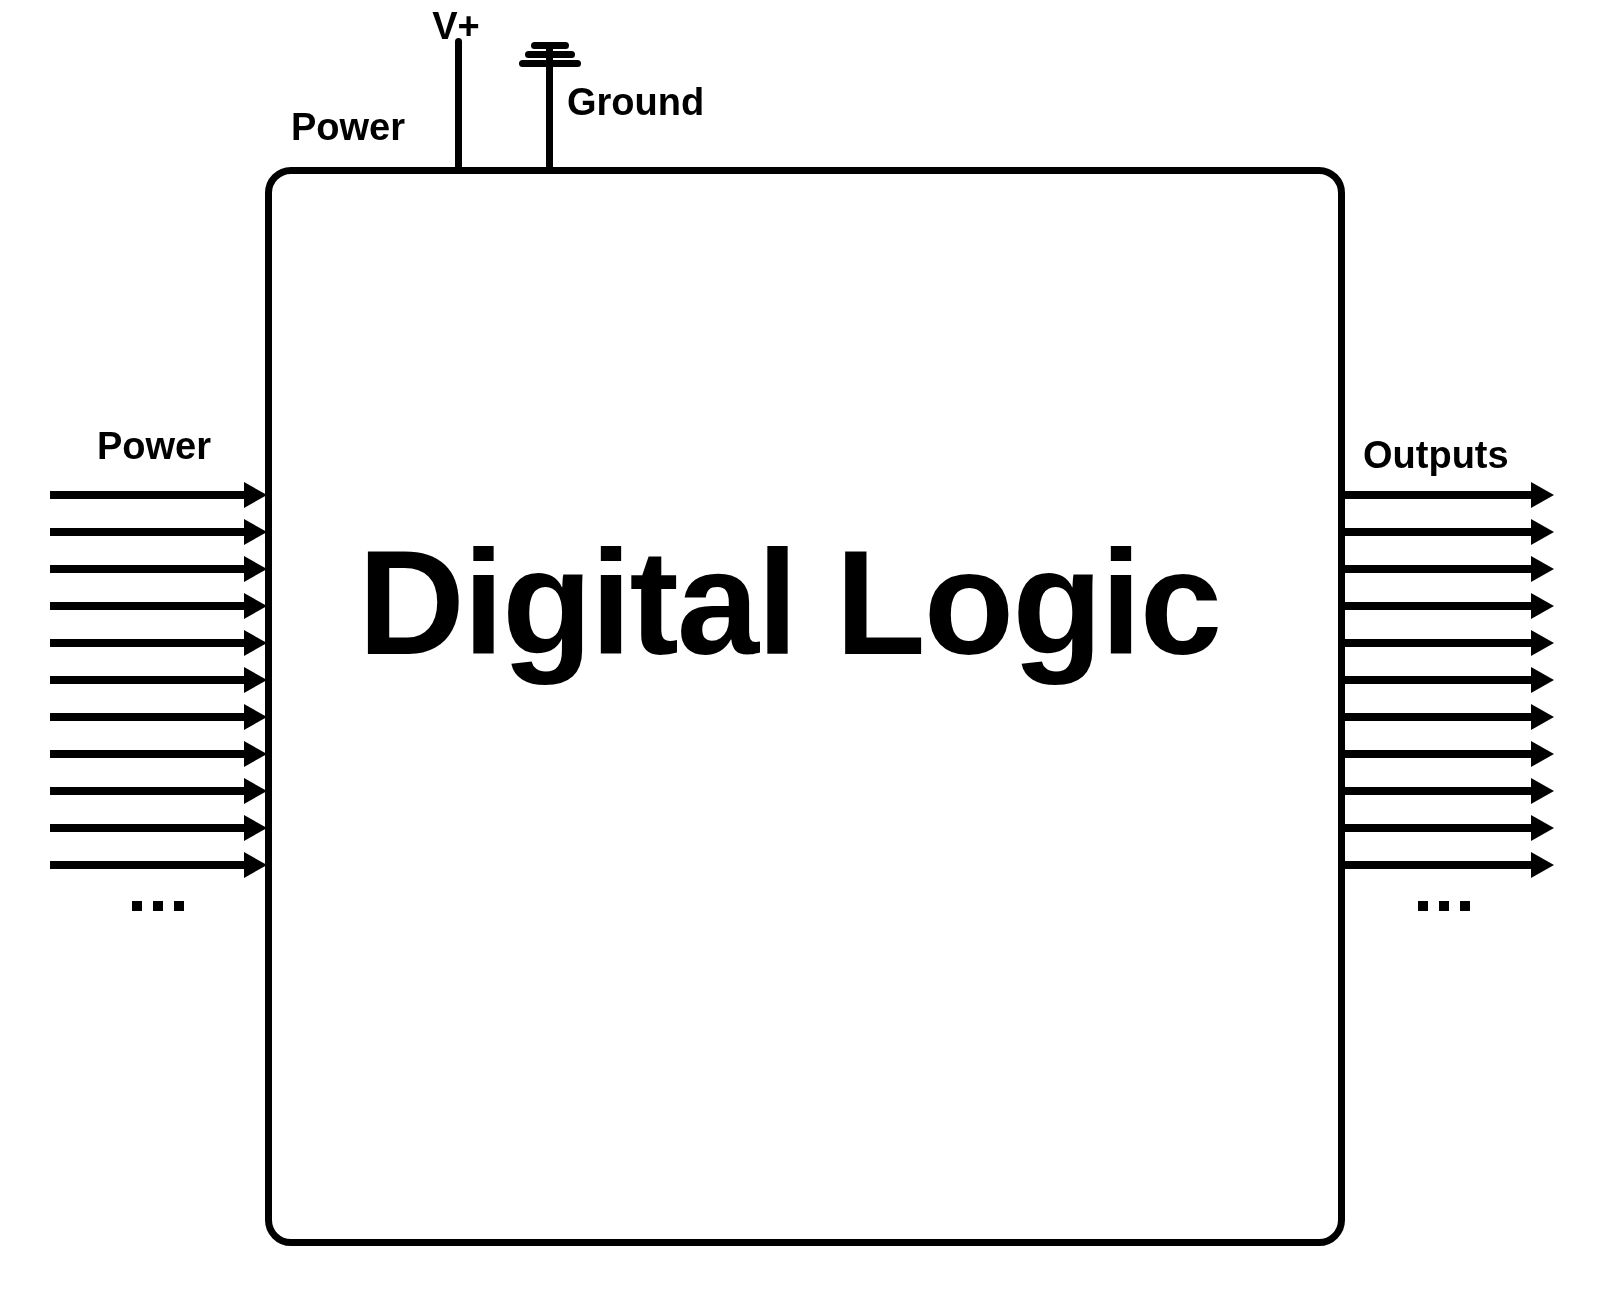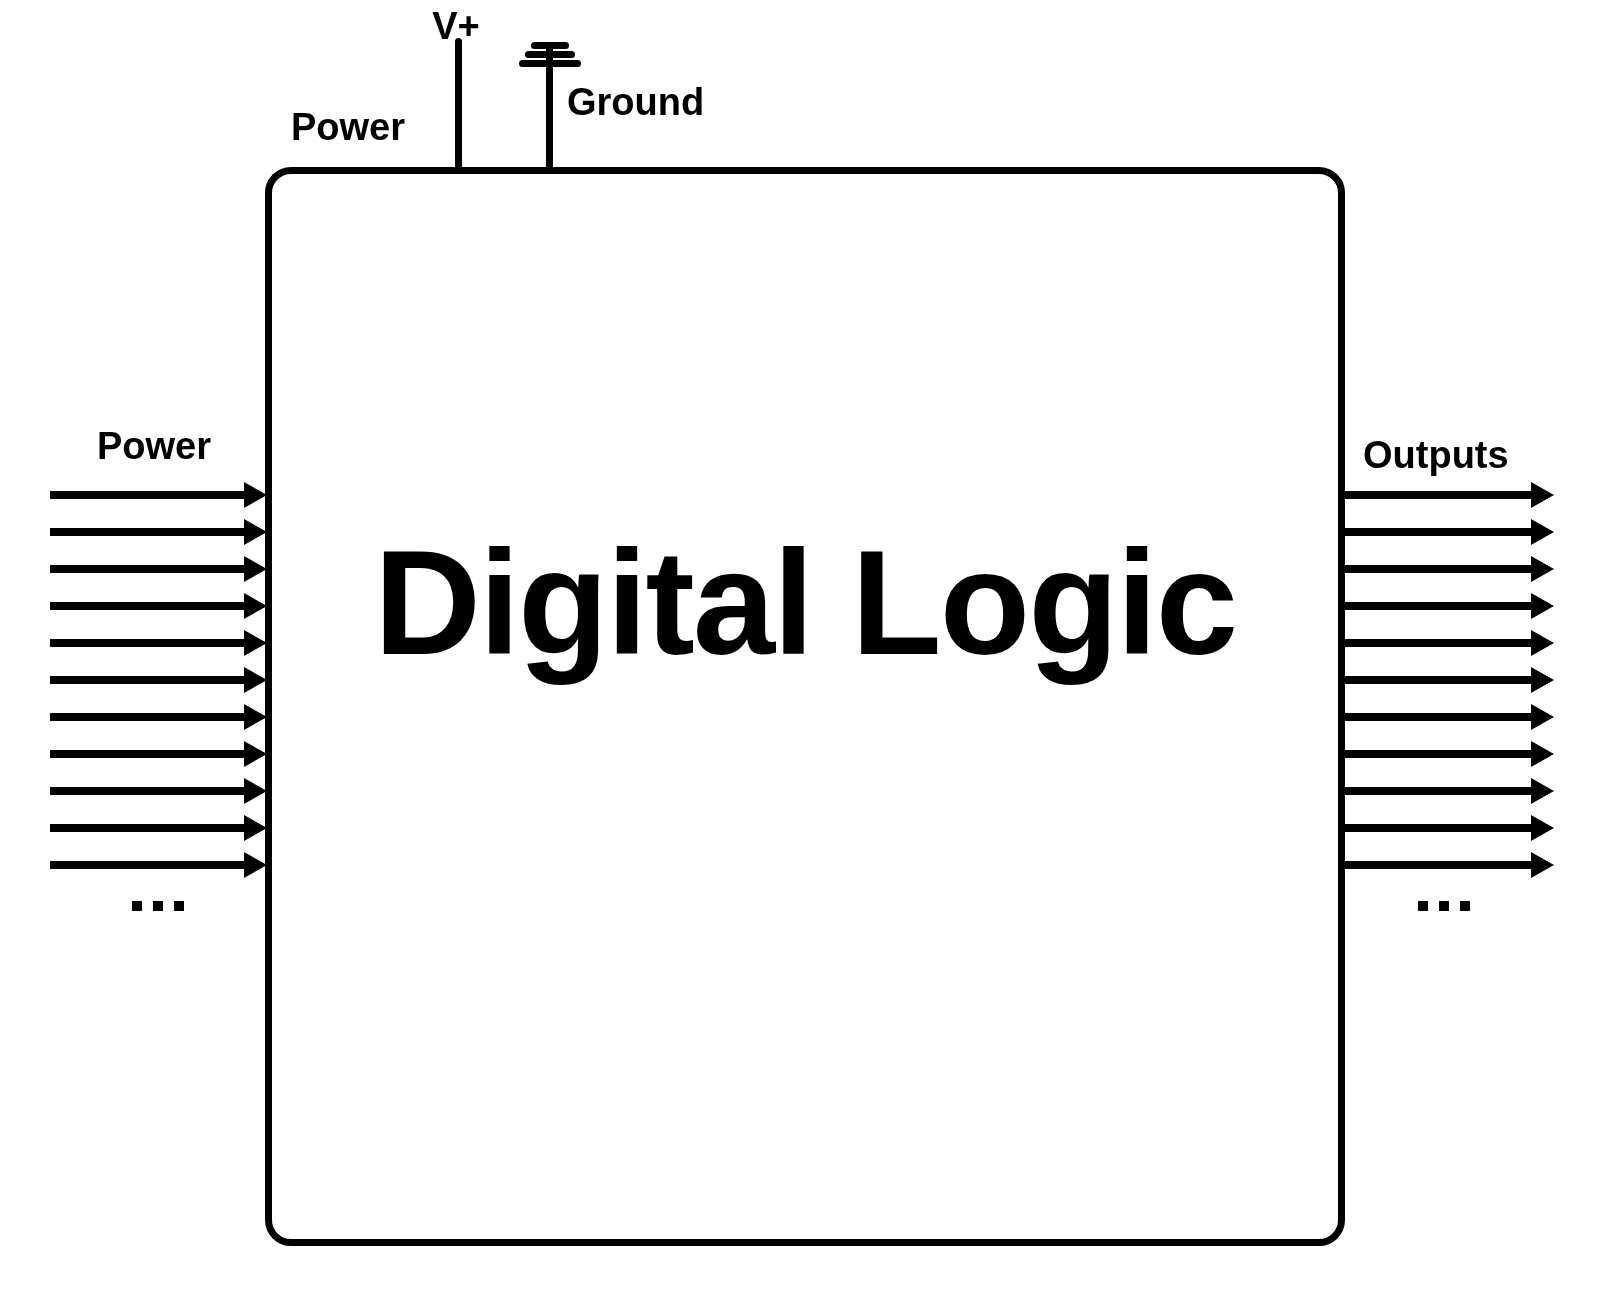--- a/index.html
+++ b/index.html
@@ -19,21 +19,21 @@
   .device-box {
     position: absolute;
     left: 265px; top: 167px;
     width: 1080px; height: 1079px;
     border: 7px solid var(--ink);
     border-radius: 26px;
     background: var(--bg);
   }
   .device-title {
     position: absolute;
-    left: 265px; top: 528px;
+    left: 249px; top: 528px;
     width: 1080px;
     font-size: 148px;
     line-height: 150px;
     font-weight: bold;
     letter-spacing: -2px;
     text-align: center;
     white-space: nowrap;
   }
 
   

